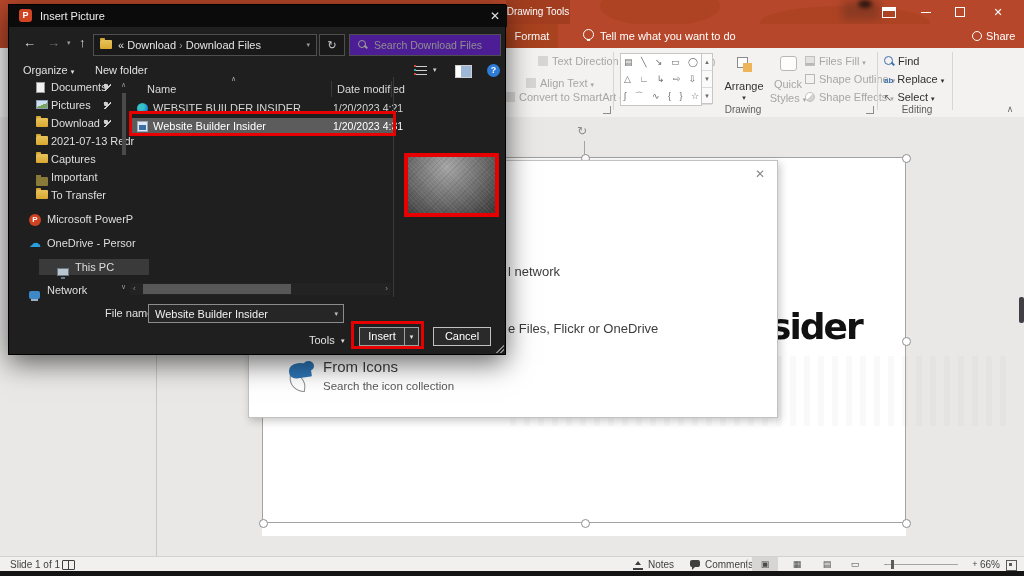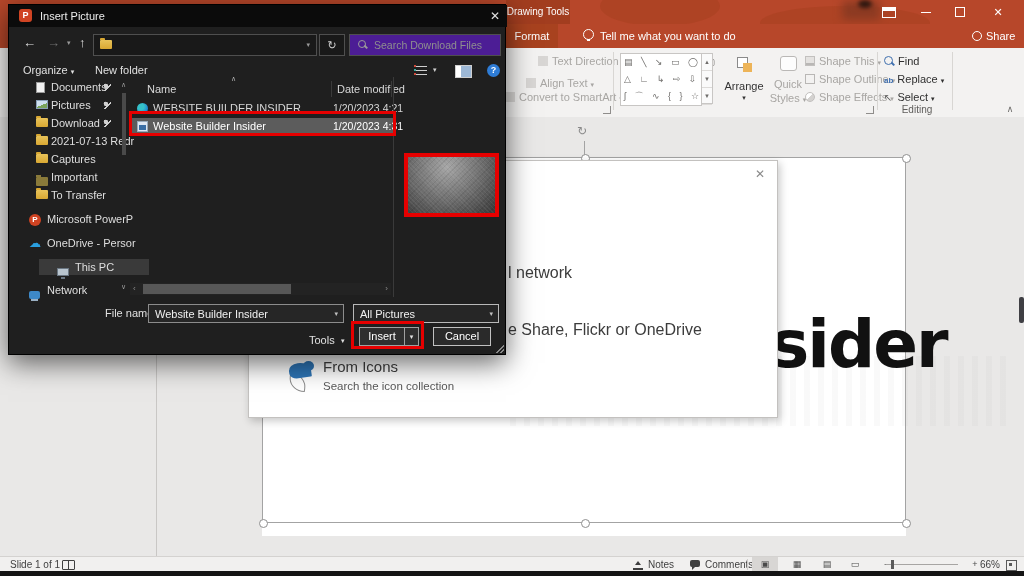--- a/index.html
+++ b/index.html
@@ -63,28 +63,28 @@
   .sel-ic{display:inline-block;color:#555;font-size:10px;margin-right:5px;}
   #ribbon-collapse{left:1000px;top:104px;width:20px;height:12px;color:#6a6866;font-size:9px;text-align:center;}
   
   #workspace{left:0;top:117px;width:1024px;height:439px;background:#e9e8e7;}
   #thumb-divider{left:156px;top:117px;width:1px;height:439px;background:#c9c7c5;}
   #slide{left:262px;top:158px;width:644px;height:378px;background:#fff;}
   #sel-rect{left:262px;top:157px;width:644px;height:366px;border:1px solid #a3a3a3;box-sizing:border-box;}
   .handle{position:absolute;width:7px;height:7px;background:#fff;border:1px solid #8f8f8f;border-radius:50%;}
   #rot-line{left:584px;top:141px;width:1px;height:16px;background:#a3a3a3;}
   #rot-glyph{left:577px;top:124px;font-size:12px;color:#8a8a8a;}
-  #big-text{left:770px;top:306px;font-size:66px;font-weight:bold;color:#111;letter-spacing:-2px;z-index:1;
+  #big-text{left:770px;top:306px;font-size:36px;font-weight:bold;color:#111;letter-spacing:-2px;z-index:1;
     font-family:"DejaVu Sans","Liberation Sans",sans-serif;}
   #slide-texture{left:510px;top:356px;width:496px;height:70px;z-index:0;opacity:.05;
     background:repeating-linear-gradient(90deg,#888 0 6px,transparent 6px 14px);}
   #insert-pictures-panel{left:248px;top:160px;width:528px;height:256px;background:#fff;border:1px solid #c3c1bf;
     box-shadow:2px 3px 8px rgba(0,0,0,.22);z-index:2;}
   #ipp-close{position:absolute;right:12px;top:6px;color:#8a8a8a;font-size:12px;}
-  .ipp-frag{position:absolute;font-size:16px;color:#3c3c3c;white-space:nowrap;}
+  .ipp-frag{position:absolute;font-size:13px;color:#3c3c3c;white-space:nowrap;}
   #ipp-frag1{left:259px;top:103px;}
   #ipp-frag2{left:259px;top:160px;}
   #ipp-bird{left:38px;top:200px;width:32px;height:32px;}
   #ipp-bird .wing{position:absolute;left:2px;top:2px;width:22px;height:15px;background:#2e75b6;
     border-radius:70% 90% 10% 60%;transform:rotate(-8deg);}
   #ipp-bird .head{position:absolute;left:16px;top:0px;width:11px;height:10px;background:#2e75b6;border-radius:50% 50% 50% 20%;}
   #ipp-bird .leaf{position:absolute;left:2px;top:13px;width:15px;height:15px;border:1.5px solid #8a8a8a;
     border-radius:0 80% 0 80%;background:#fff;transform:rotate(8deg);}
   #ipp-icons-title{position:absolute;left:74px;top:197px;font-size:15px;color:#404040;}
   #ipp-icons-sub{position:absolute;left:74px;top:219px;font-size:11.5px;color:#595959;}
@@ -274,24 +274,25 @@
         <span class="sq2"></span>
       </span>
     <span class="abs" id="arrange-label">Arrange</span>
     <span class="abs" id="arrange-chev">▾</span>
   </div>
   <div class="abs" id="quickstyles-btn">
     <span class="abs" id="qs-icon"></span>
     <span class="abs" id="qs-l1">Quick</span>
     <span class="abs dd" id="qs-l2">Styles</span>
   </div>
-  <div class="abs rb-small dd" style="left:805px;top:53px;"><span class="shape-ic" id="ic-fill"></span><span>Shape This</span></div>
+  <div class="abs rb-small dd" style="left:805px;top:53px;"><span class="shape-ic" id="ic-fill"></span><span>Files Fill</span></div>
   <div class="abs rb-small dd" style="left:805px;top:71px;"><span class="shape-ic" id="ic-outline"></span><span>Shape Outline</span></div>
   <div class="abs rb-small dd" style="left:805px;top:89px;"><span class="shape-ic" id="ic-effects"></span><span>Shape Effects</span></div>
 
+  <div class="abs rb-group-label" style="left:618px;width:250px;">Drawing</div>
   <div class="abs launcher" style="left:866px;"></div>
   <div class="abs rb-sep" style="left:877px;"></div>
 
   <div class="abs edit-item" style="top:53px;"><span class="find-ic"></span><span>Find</span></div>
   <div class="abs edit-item dd" style="top:71px;"><span class="repl-ic">ab</span><span>Replace</span></div>
   <div class="abs edit-item dd" style="top:89px;"><span class="sel-ic">↖</span><span>Select</span></div>
   <div class="abs rb-group-label" style="left:884px;width:66px;">Editing</div>
   <div class="abs rb-sep" style="left:952px;"></div>
   <div class="abs" id="ribbon-collapse">∧</div>
 
@@ -306,21 +307,21 @@
   <div class="abs handle" style="left:581px;top:154px;"></div>
   <div class="abs handle" style="left:902px;top:154px;"></div>
   <div class="abs handle" style="left:902px;top:337px;"></div>
   <div class="abs handle" style="left:902px;top:519px;"></div>
   <div class="abs handle" style="left:581px;top:519px;"></div>
   <div class="abs handle" style="left:259px;top:519px;"></div>
 
   <div class="abs" id="insert-pictures-panel">
     <span id="ipp-close">✕</span>
     <span class="ipp-frag" id="ipp-frag1">l network</span>
-    <span class="ipp-frag" id="ipp-frag2">e Share, Flickr or OneDrive</span>
+    <span class="ipp-frag" id="ipp-frag2">e Files, Flickr or OneDrive</span>
     <span class="abs" id="ipp-bird">
         <span class="leaf"></span>
         <span class="wing"></span>
         <span class="head"></span>
       </span>
     <span id="ipp-icons-title">From Icons</span>
     <span id="ipp-icons-sub">Search the icon collection</span>
   </div>
   <div class="abs" id="vscroll-thumb"></div>
 
@@ -352,20 +353,21 @@
       <span class="abs" id="dlg-close">✕</span>
     </div>
 
     <span class="navic" style="left:14px;">←</span>
     <span class="navic" id="nav-fwd" style="left:38px;">→</span>
     <span class="navic navchev" style="left:58px;">▾</span>
     <span class="navic" style="left:70px;">↑</span>
 
     <div class="abs" id="breadcrumb-box">
       <span id="bc-folder" class="ic-folder"></span>
+      <span id="bc-text"><span>«</span> <span>Download</span><span class="bc-sep">›</span><span>Download Files</span></span>
       <span id="bc-chev">▾</span>
     </div>
     <div class="abs" id="refresh-btn">↻</div>
     <div class="abs" id="search-box">
       <span class="mag"></span>
       <span id="search-ph">Search Download Files</span>
     </div>
 
     <div class="abs" id="dlg-toolbar">
       <span class="tb-label dd" style="left:14px;">Organize</span>
@@ -440,24 +442,20 @@
       <span class="thumb"></span>
       <span class="rarr">›</span>
     </div>
     <div class="abs" id="preview-sep"></div>
 
     <span class="abs" id="fn-label">File name:</span>
     <div class="abs combo" id="fn-combo">
       <span class="cval">Website Builder Insider</span>
       <span class="cchev">▾</span>
     </div>
-    <div class="abs combo" id="type-combo">
-      <span class="cval">All Pictures</span>
-      <span class="cchev">▾</span>
-    </div>
     <span class="abs" id="tools-label">Tools</span>
     <span class="abs" id="tools-chev">▾</span>
     <div class="abs" id="insert-btn">Insert</div>
     <div class="abs" id="insert-split">▾</div>
     <div class="abs" id="cancel-btn">Cancel</div>
     <div class="abs" id="resize-grip"></div>
   </div>
 
   <div class="annot" id="annot-row"></div>
   <div class="annot" id="annot-thumb"></div>

